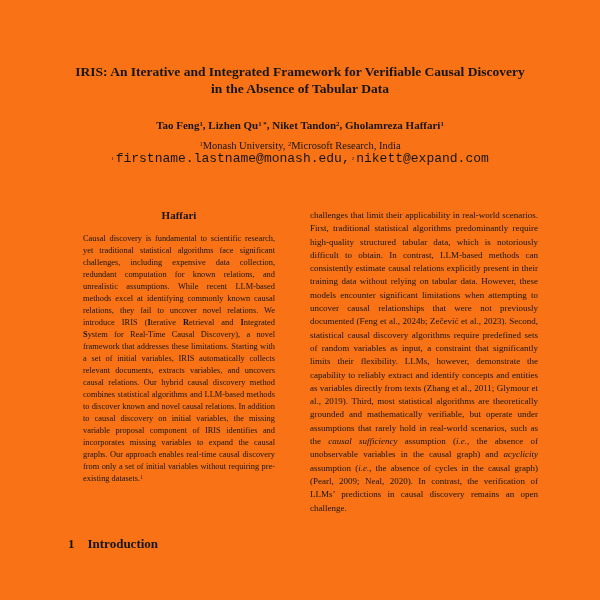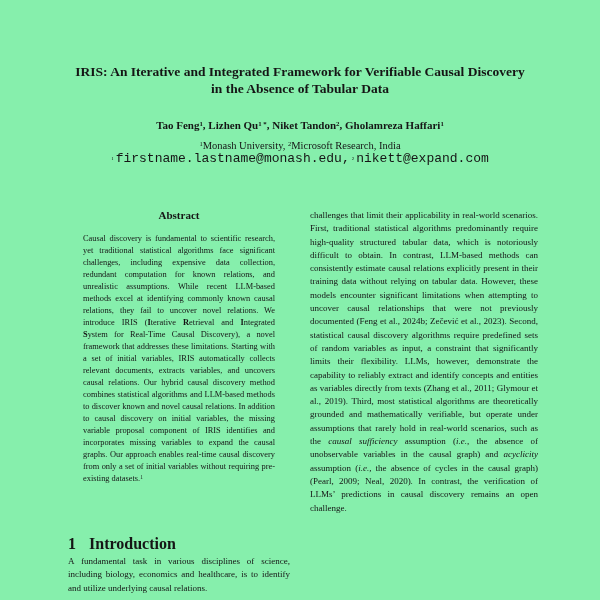--- a/index.html
+++ b/index.html
@@ -4,21 +4,21 @@
 <style>
   html, body {
     margin: 0;
     padding: 0;
     background: #ffffff;
   }
   .page {
     position: relative;
     width: 600px;
     height: 600px;
-    background: #86efac;
+    background: #f97316;
     overflow: hidden;
     font-family: "Liberation Serif", "DejaVu Serif", serif;
     color: #151515;
   }
   .title {
     position: absolute;
     top: 64px;
     left: 70px;
     right: 70px;
     margin: 0;
@@ -85,21 +85,21 @@
     font-size: 9px;
     line-height: 13.3px;
     text-align: justify;
     hyphens: auto;
   }
   .sec-heading {
     position: absolute;
     top: 328px;
     left: 0;
     font-weight: bold;
-    font-size: 16px;
+    font-size: 13px;
     line-height: 13px;
   }
   .sec-num { margin-right: 13px; }
   .intro-text {
     position: absolute;
     top: 346px;
     left: 0;
     width: 222px;
   }
   .para-indent { text-indent: 11px; }
@@ -120,25 +120,24 @@
 
   <h1 class="title">IRIS: An Iterative and Integrated Framework for Verifiable Causal Discovery in the Absence of Tabular Data</h1>
 
   <div class="authors"><span>Tao Feng</span><sup>1</sup><span>, Lizhen Qu</span><sup>1 *</sup><span>, Niket Tandon</span><sup>2</sup><span>, Gholamreza Haffari</span><sup>1</sup></div>
 
   <div class="affils"><sup>1</sup><span>Monash University, </span><sup>2</sup><span>Microsoft Research, India</span></div>
 
   <div class="emails"><sup>1</sup><span> </span><span class="tt">firstname.lastname@monash.edu,</span><span> </span><sup>2</sup><span> </span><span class="tt">nikett@expand.com</span></div>
 
   <div class="col col-left">
-    <div class="abs-heading">Abstract</div>
+    <div class="abs-heading">Haffari</div>
     <div class="abs-text"><span>Causal discovery is fundamental to scientific research, yet traditional statistical algorithms face significant challenges, including expensive data collection, redundant computation for known relations, and unrealistic assumptions. While recent LLM-based methods excel at identifying commonly known causal relations, they fail to uncover novel relations. We introduce IRIS (</span><span class="b">I</span><span>terative </span><span class="b">R</span><span>etrieval and </span><span class="b">I</span><span>ntegrated </span><span class="b">S</span><span>ystem for Real-Time Causal Discovery), a novel framework that addresses these limitations. Starting with a set of initial variables, IRIS automatically collects relevant documents, extracts variables, and uncovers causal relations. Our hybrid causal discovery method combines statistical algorithms and LLM-based methods to discover known and novel causal relations. In addition to causal discovery on initial variables, the missing variable proposal component of IRIS identifies and incorporates missing variables to expand the causal graphs. Our approach enables real-time causal discovery from only a set of initial variables without requiring pre-existing datasets.</span><sup>1</sup></div>
     <div class="sec-heading">
       <span class="sec-num">1</span><span>Introduction</span>
     </div>
-    <div class="body-text intro-text"><span>A fundamental task in various disciplines of science, including biology, economics and healthcare, is to identify and utilize underlying causal relations.</span></div>
   </div>
 
   <div class="col col-right">
     <div class="body-text"><span>challenges that limit their applicability in real-world scenarios. First, traditional statistical algorithms predominantly require high-quality structured tabular data, which is notoriously difficult to obtain. In contrast, LLM-based methods can consistently estimate causal relations explicitly present in their training data without relying on tabular data. However, these models encounter significant limitations when attempting to uncover causal relationships that were not previously documented (Feng et al., 2024b; Zečević et al., 2023). Second, statistical causal discovery algorithms require predefined sets of random variables as input, a constraint that significantly limits their flexibility. LLMs, however, demonstrate the capability to reliably extract and identify concepts and entities as variables directly from texts (Zhang et al., 2011; Glymour et al., 2019). Third, most statistical algorithms are theoretically grounded and mathematically verifiable, but operate under assumptions that rarely hold in real-world scenarios, such as the </span><span class="it">causal sufficiency</span><span> assumption (</span><span class="it">i.e.</span><span>, the absence of unobservable variables in the causal graph) and </span><span class="it">acyclicity</span><span> assumption (</span><span class="it">i.e.</span><span>, the absence of cycles in the causal graph) (Pearl, 2009; Neal, 2020). In contrast, the verification of LLMs’ predictions in causal discovery remains an open challenge.</span></div>
   </div>
 
 </div>
 
 </body></html>

